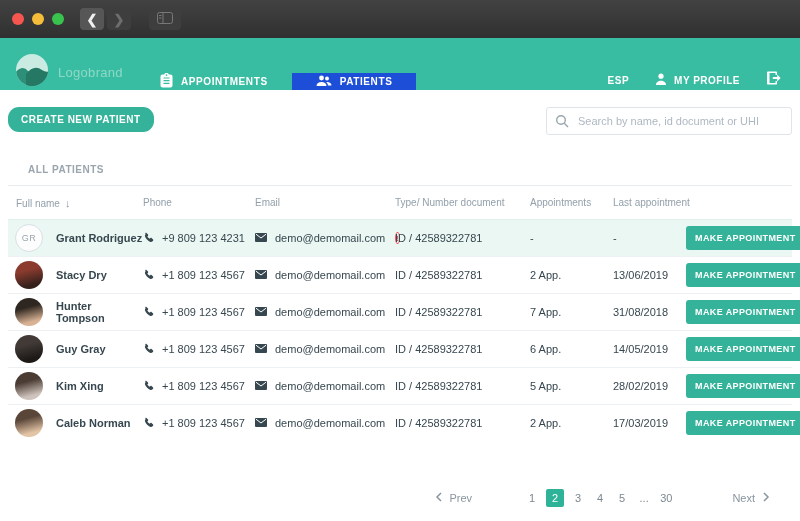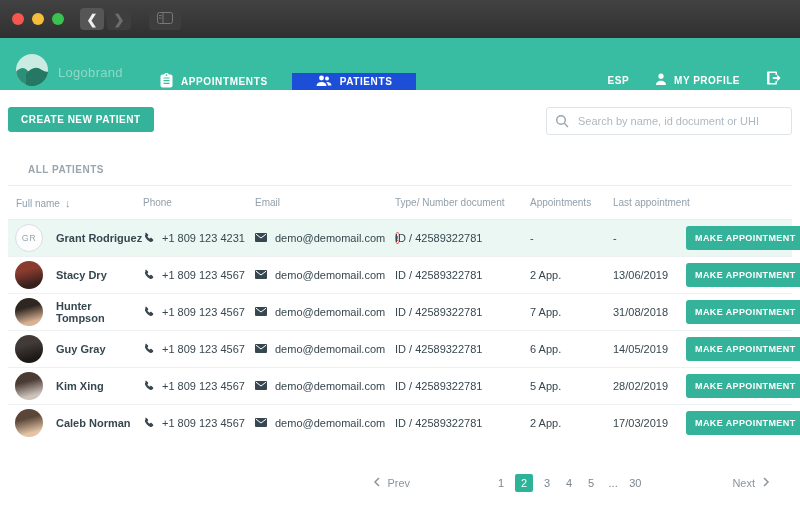--- a/index.html
+++ b/index.html
@@ -28,21 +28,21 @@
     font-size:10px; font-weight:bold; letter-spacing:.6px; cursor:pointer; }
   .nav-item.active { background:#1d4ed8; }
   .header-right { margin-left:auto; display:flex; align-items:center; gap:26px; padding-right:18px; }
   .lang, .profile { color:#fff; font-size:10px; font-weight:bold; letter-spacing:.5px; cursor:pointer; }
   .profile { display:flex; align-items:center; gap:7px; }
   .logout { display:flex; align-items:center; cursor:pointer; }
 
   
   .content { flex:1; padding:17px 8px 0; display:flex; flex-direction:column; }
   .toolbar { display:flex; align-items:flex-start; justify-content:space-between; }
-  .create-btn { background:#35b29a; color:#fff; border:none; border-radius:3px; height:25px;
+  .create-btn { background:#35b29a; color:#fff; border:none; border-radius:11px; height:25px;
     padding:0 13px; font-size:10px; font-weight:bold; letter-spacing:.5px; cursor:pointer;
     font-family:"Liberation Sans", sans-serif; }
   .search-box { position:relative; width:246px; }
   .search-box input { width:100%; height:28px; border:1px solid #dfe4e8; border-radius:3px;
     padding:0 10px 0 31px; font-size:11px; color:#5a6670; outline:none;
     font-family:"Liberation Sans", sans-serif; }
   .search-box input::placeholder { color:#aeb8c2; }
   .search-icon { position:absolute; left:9px; top:7px; }
 
   .tabs { display:flex; margin-top:29px; border-bottom:1px solid #e8ecef; }
@@ -64,22 +64,22 @@
     display:flex; align-items:center; justify-content:center; letter-spacing:.5px; }
   .pname { font-weight:bold; font-size:11px; }
   .iconcell { display:flex; align-items:center; gap:8px; white-space:nowrap; }
   .warn { width:12px; height:12px; border:1.3px solid #f0565f; border-radius:50%; color:#f0565f;
     font-size:8px; font-weight:bold; display:flex; align-items:center; justify-content:center; margin-left:2px; }
   .make-btn { background:#35b29a; color:#fff; border:none; border-radius:3px; height:24px; padding:0 9px;
     font-size:9px; font-weight:bold; letter-spacing:.4px; cursor:pointer; justify-self:end;
     font-family:"Liberation Sans", sans-serif; white-space:nowrap; }
 
   
-  .pagination { display:flex; align-items:center; margin-top:33px; padding-right:22px; justify-content:flex-end;
-    font-size:11px; color:#8a959e;gap:31px; }
+  .pagination { display:flex; align-items:center; margin-top:48px; padding-right:22px; justify-content:flex-end;
+    font-size:11px; color:#8a959e; }
   .pg-prev, .pg-next { display:flex; align-items:center; gap:8px; cursor:pointer; }
   .pages { display:flex; align-items:center; gap:6px; margin:0 58px 0 52px; }
   .page { min-width:16px; height:18px; display:flex; align-items:center; justify-content:center;
     cursor:pointer; color:#7b8790; padding:0 2px; }
   .page.active { background:#2eb398; color:#fff; border-radius:2px; width:18px; }
   .page.ellipsis { cursor:default; }
 </style>
 </head>
 <body>
 
@@ -203,21 +203,21 @@
     <div class="namecell">
       <div class="avatar initials">GR</div>
       <span class="pname">Grant Rodriguez</span>
     </div>
     <div class="iconcell">
       <span>
         <svg width="11" height="11" viewBox="0 0 12 12">
                 <path d="M2.6 1.1c.3-.3.9-.3 1.2 0l1.7 1.7c.3.3.3.9 0 1.2l-.8.8c.6 1.1 1.5 2 2.6 2.6l.8-.8c.3-.3.9-.3 1.2 0l1.7 1.7c.3.3.3.9 0 1.2l-.9.9c-.5.5-1.3.7-2 .4C5.5 9.8 3.3 7.6 2.2 5c-.3-.7-.1-1.5.4-2z" fill="#37474f"></path>
               </svg>
       </span>
-      <span>+1 809 123 4231</span>
+      <span>+9 809 123 4231</span>
     </div>
     <div class="iconcell">
       <span>
         <svg width="12" height="9" viewBox="0 0 12 9">
                 <rect x="0" y="0" width="12" height="9" rx="1" fill="#37474f"></rect>
                 <polyline points="1,1.2 6,5 11,1.2" fill="none" stroke="#ffffff" stroke-width="1"></polyline>
               </svg>
       </span>
       <span>demo@demomail.com</span>
       <span class="warn">!</span>

